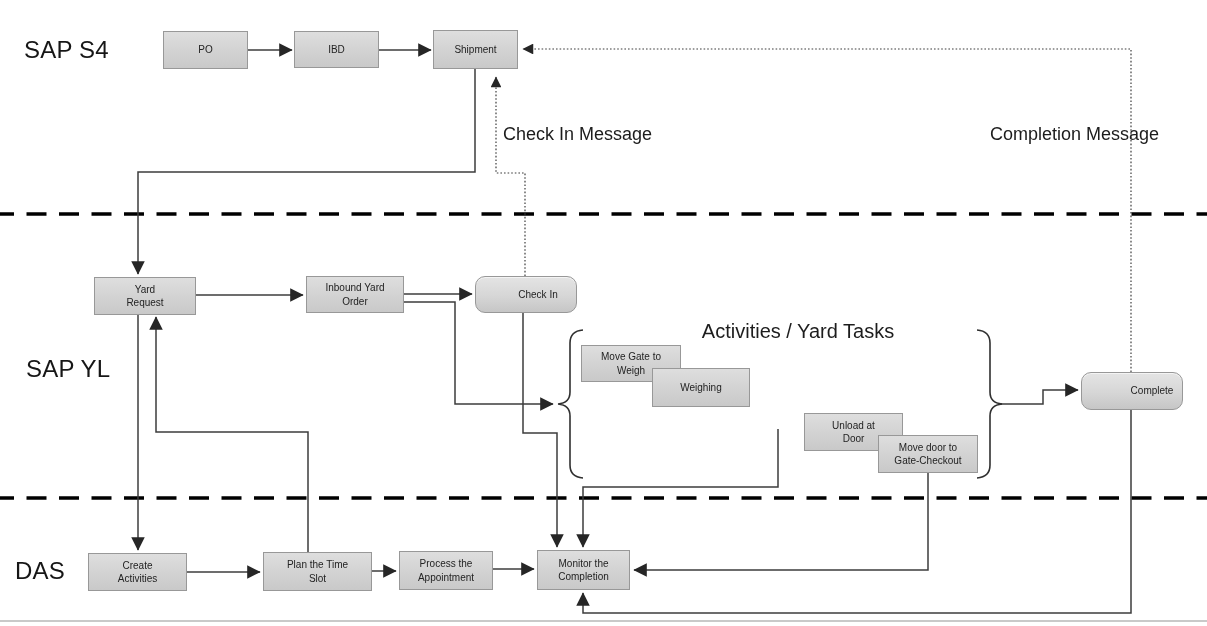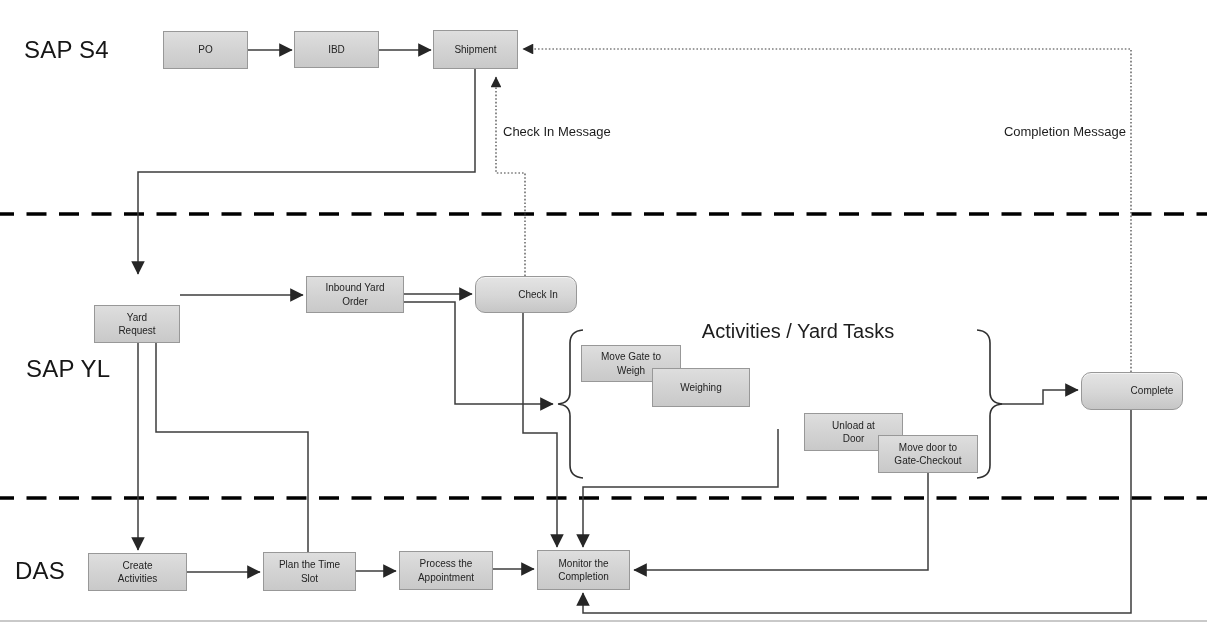--- a/index.html
+++ b/index.html
@@ -19,21 +19,21 @@
     display:flex;align-items:center;justify-content:center;
     text-align:center;white-space:pre-line;
     font-size:10px;line-height:1.32;color:#232323;
   }
   .node.round{
     border-radius:10px;
     background:linear-gradient(180deg,#e4e4e4 0%,#d6d6d6 55%,#c6c6c6 100%);
     box-shadow:inset 0 1px 0 rgba(255,255,255,.6);
   }
   .edge-label{
-    position:absolute;color:#1c1c1c;font-size:13px;white-space:nowrap;
+    position:absolute;color:#1c1c1c;font-size:18px;white-space:nowrap;
   }
   .activities-title{
     position:absolute;color:#1d1d1d;font-size:20px;text-align:center;white-space:nowrap;
   }
 </style>
 </head>
 <body>
 
 <div class="canvas">
 
@@ -80,39 +80,39 @@
   </svg>
 
   <div class="lane-label" style="left:24px;top:36px;">SAP S4</div>
   <div class="lane-label" style="left:26px;top:355px;">SAP YL</div>
   <div class="lane-label" style="left:15px;top:557px;font-size:24px;">DAS</div>
 
   <div class="node" style="left:163px;top:31px;width:85px;height:38px;">PO</div>
   <div class="node" style="left:294px;top:31px;width:85px;height:37px;">IBD</div>
   <div class="node" style="left:433px;top:30px;width:85px;height:39px;">Shipment</div>
 
-  <div class="node" style="left:94px;top:277px;width:86px;height:38px;margin-top:28px;">Yard
+  <div class="node" style="left:94px;top:277px;width:102px;height:38px;">Yard
 Request</div>
   <div class="node" style="left:306px;top:276px;width:98px;height:37px;">Inbound Yard
 Order</div>
   <div class="node round" style="left:475px;top:276px;width:102px;height:37px;padding-left:24px;">Check In</div>
   <div class="node round" style="left:1081px;top:372px;width:102px;height:38px;padding-left:40px;">Complete</div>
 
   <div class="activities-title" style="left:688px;top:320px;width:220px;">Activities / Yard Tasks</div>
   <div class="node" style="left:581px;top:345px;width:100px;height:37px;">Move Gate to
 Weigh</div>
   <div class="node" style="left:652px;top:368px;width:98px;height:39px;">Weighing</div>
   <div class="node" style="left:804px;top:413px;width:99px;height:38px;">Unload at
 Door</div>
   <div class="node" style="left:878px;top:435px;width:100px;height:38px;">Move door to
 Gate-Checkout</div>
 
   <div class="node" style="left:88px;top:553px;width:99px;height:38px;">Create
 Activities</div>
-  <div class="node" style="left:263px;top:552px;width:93px;height:39px;">Plan the Time
+  <div class="node" style="left:263px;top:552px;width:109px;height:39px;">Plan the Time
 Slot</div>
   <div class="node" style="left:399px;top:551px;width:94px;height:39px;">Process the
 Appointment</div>
   <div class="node" style="left:537px;top:550px;width:93px;height:40px;">Monitor the
 Completion</div>
 
   <div class="edge-label" style="left:503px;top:124px;">Check In Message</div>
   <div class="edge-label" style="left:990px;top:124px;width:136px;text-align:right;">Completion Message</div>
 
 </div>

